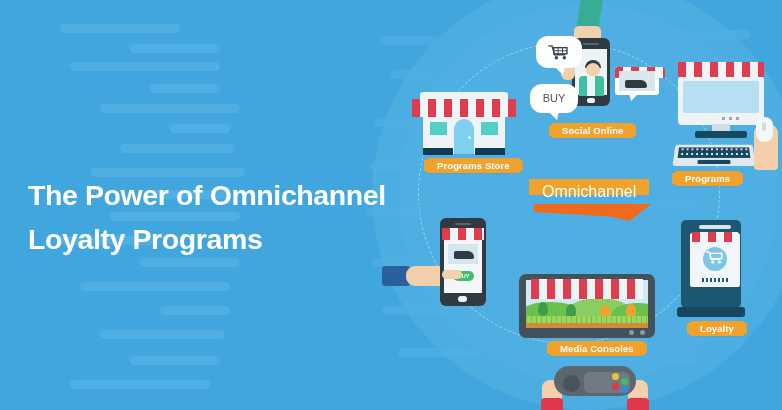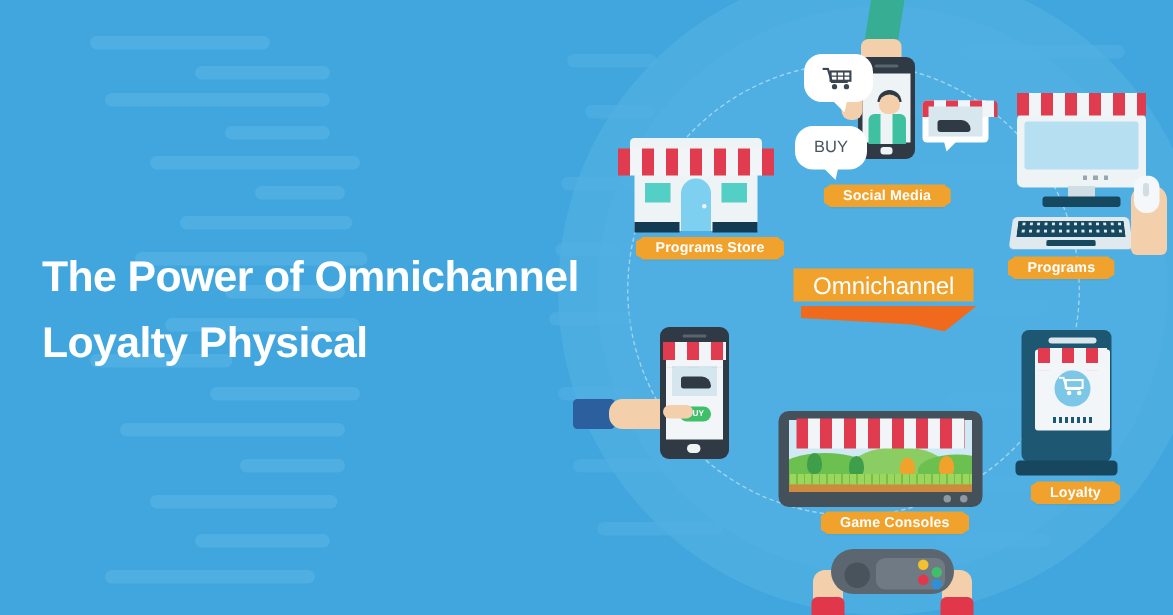--- a/index.html
+++ b/index.html
@@ -23,21 +23,21 @@
     position:absolute;left:398px;top:4px;width:380px;height:380px;border-radius:50%;
     background:#52b1e3;opacity:.6;
   }
   .dashring{
     position:absolute;left:418px;top:42px;width:300px;height:300px;border-radius:50%;
     border:1px dashed rgba(255,255,255,.45);
   }
 
   
   .headline{
-    position:absolute;left:28px;top:163px;width:400px;
+    position:absolute;left:28px;top:173px;width:400px;
     color:#ffffff;font-size:28.5px;font-weight:bold;line-height:44px;
     letter-spacing:-0.4px;
   }
   .headline div{white-space:nowrap;}
 
   
   .lbl{
     position:absolute;background:#f0a22c;color:#fff;
     font-size:9.5px;font-weight:bold;line-height:15px;height:15px;
     padding:0 9px;white-space:nowrap;letter-spacing:.1px;
@@ -46,21 +46,21 @@
   .lbl::before,.lbl::after{
     content:"";position:absolute;top:0;width:5px;height:15px;background:#f0a22c;
   }
   .lbl::before{left:-4px;clip-path:polygon(100% 0,100% 100%,0 80%,0 20%);}
   .lbl::after{right:-4px;clip-path:polygon(0 0,0 100%,100% 80%,100% 20%);}
 
   
   .omni-wrap{position:absolute;left:529px;top:179px;}
   .omni{
     position:relative;background:#f0a22c;color:#fff;
-    font-size:16px;line-height:26px;height:22px;padding:0 13px;
+    font-size:16px;line-height:26px;height:16px;padding:0 13px;
     white-space:nowrap;z-index:3;
   }
   .omni-fold{
     position:absolute;left:5px;top:25px;width:97px;height:13px;background:#ef6a1c;
     clip-path:polygon(0 0,100% 0,88% 100%,0 62%);z-index:2;
   }
   .omni-fold2{
     position:absolute;left:66px;top:25px;width:56px;height:17px;background:#ef6a1c;
     clip-path:polygon(0 0,100% 0,62% 100%,0 55%);z-index:2;
   }
@@ -232,21 +232,21 @@
     <div class="streak" style="left:372px;top:258px;width:50px;opacity:.5;"></div>
     <div class="streak" style="left:630px;top:262px;width:64px;opacity:.45;"></div>
     <div class="streak" style="left:382px;top:306px;width:66px;opacity:.5;"></div>
     <div class="streak" style="left:636px;top:318px;width:92px;opacity:.45;"></div>
     <div class="streak" style="left:398px;top:348px;width:84px;opacity:.5;"></div>
     <div class="streak" style="left:624px;top:356px;width:76px;opacity:.45;"></div>
   </div>
 
   <div class="headline">
     <div>The Power of Omnichannel</div>
-    <div>Loyalty Physical</div>
+    <div>Loyalty Programs</div>
   </div>
 
   <div class="omni-wrap">
     <div class="omni-fold"></div>
     <div class="omni-fold2"></div>
     <div class="omni">Omnichannel</div>
   </div>
 
   <div class="store">
     <div class="store-awn-top"></div>
@@ -293,21 +293,21 @@
         <line x1="16" y1="3" x2="16" y2="10" stroke="#3b4650" stroke-width="1.1"></line>
         <line x1="6" y1="6.5" x2="21" y2="6.5" stroke="#3b4650" stroke-width="1.1"></line>
         <circle cx="9" cy="14.5" r="2" fill="#3b4650"></circle>
         <circle cx="18" cy="14.5" r="2" fill="#3b4650"></circle>
       </svg>
     </div>
     <div class="bubble bub2">
       <div class="buytxt">BUY</div>
     </div>
   </div>
-  <div class="lbl" style="left:553px;top:123px;">Social Media</div>
+  <div class="lbl" style="left:553px;top:123px;">Social Online</div>
 
   <div class="comp">
     <div class="cm-mon">
       <div class="cm-scr"></div>
       <div class="cm-dots"></div>
     </div>
     <div class="awning cm-awn">
         <div class="scallop"></div>
       </div>
     <div class="cm-neck"></div>
@@ -372,21 +372,21 @@
     <div class="pad-s" style="left:85px;"></div>
     <div class="pad-body">
       <div class="pad-ctr"></div>
       <div class="pad-dpad"></div>
       <div class="pad-b" style="left:58px;top:7px;background:#f2c12e;"></div>
       <div class="pad-b" style="left:67px;top:12px;background:#3fbf6a;"></div>
       <div class="pad-b" style="left:58px;top:17px;background:#e0374a;"></div>
       <div class="pad-b" style="left:67px;top:20px;background:#2f8fd8;"></div>
     </div>
   </div>
-  <div class="lbl" style="left:551px;top:341px;">Game Consoles</div>
+  <div class="lbl" style="left:551px;top:341px;">Media Consoles</div>
 
   <div class="cat">
     <div class="cat-slv"></div>
     <div class="cat-hand"></div>
     <div class="cat-ph">
       <div class="cat-spk"></div>
       <div class="cat-scr">
         <div class="cat-img">
           <div class="cat-shoe"></div>
         </div>

